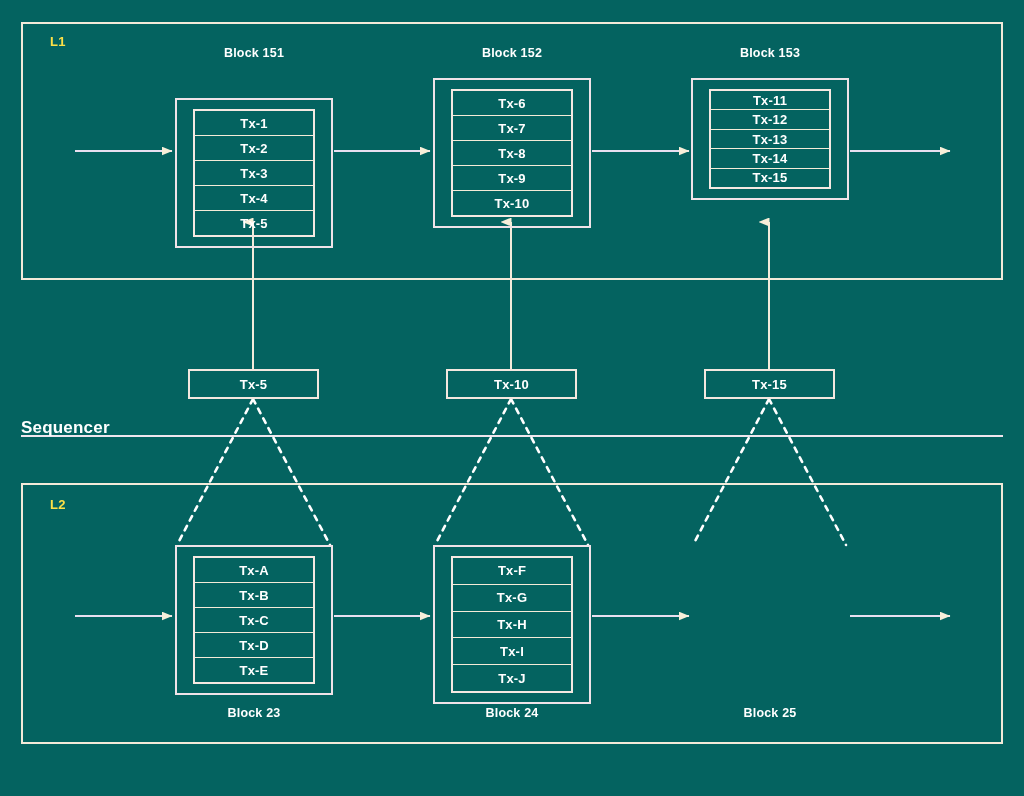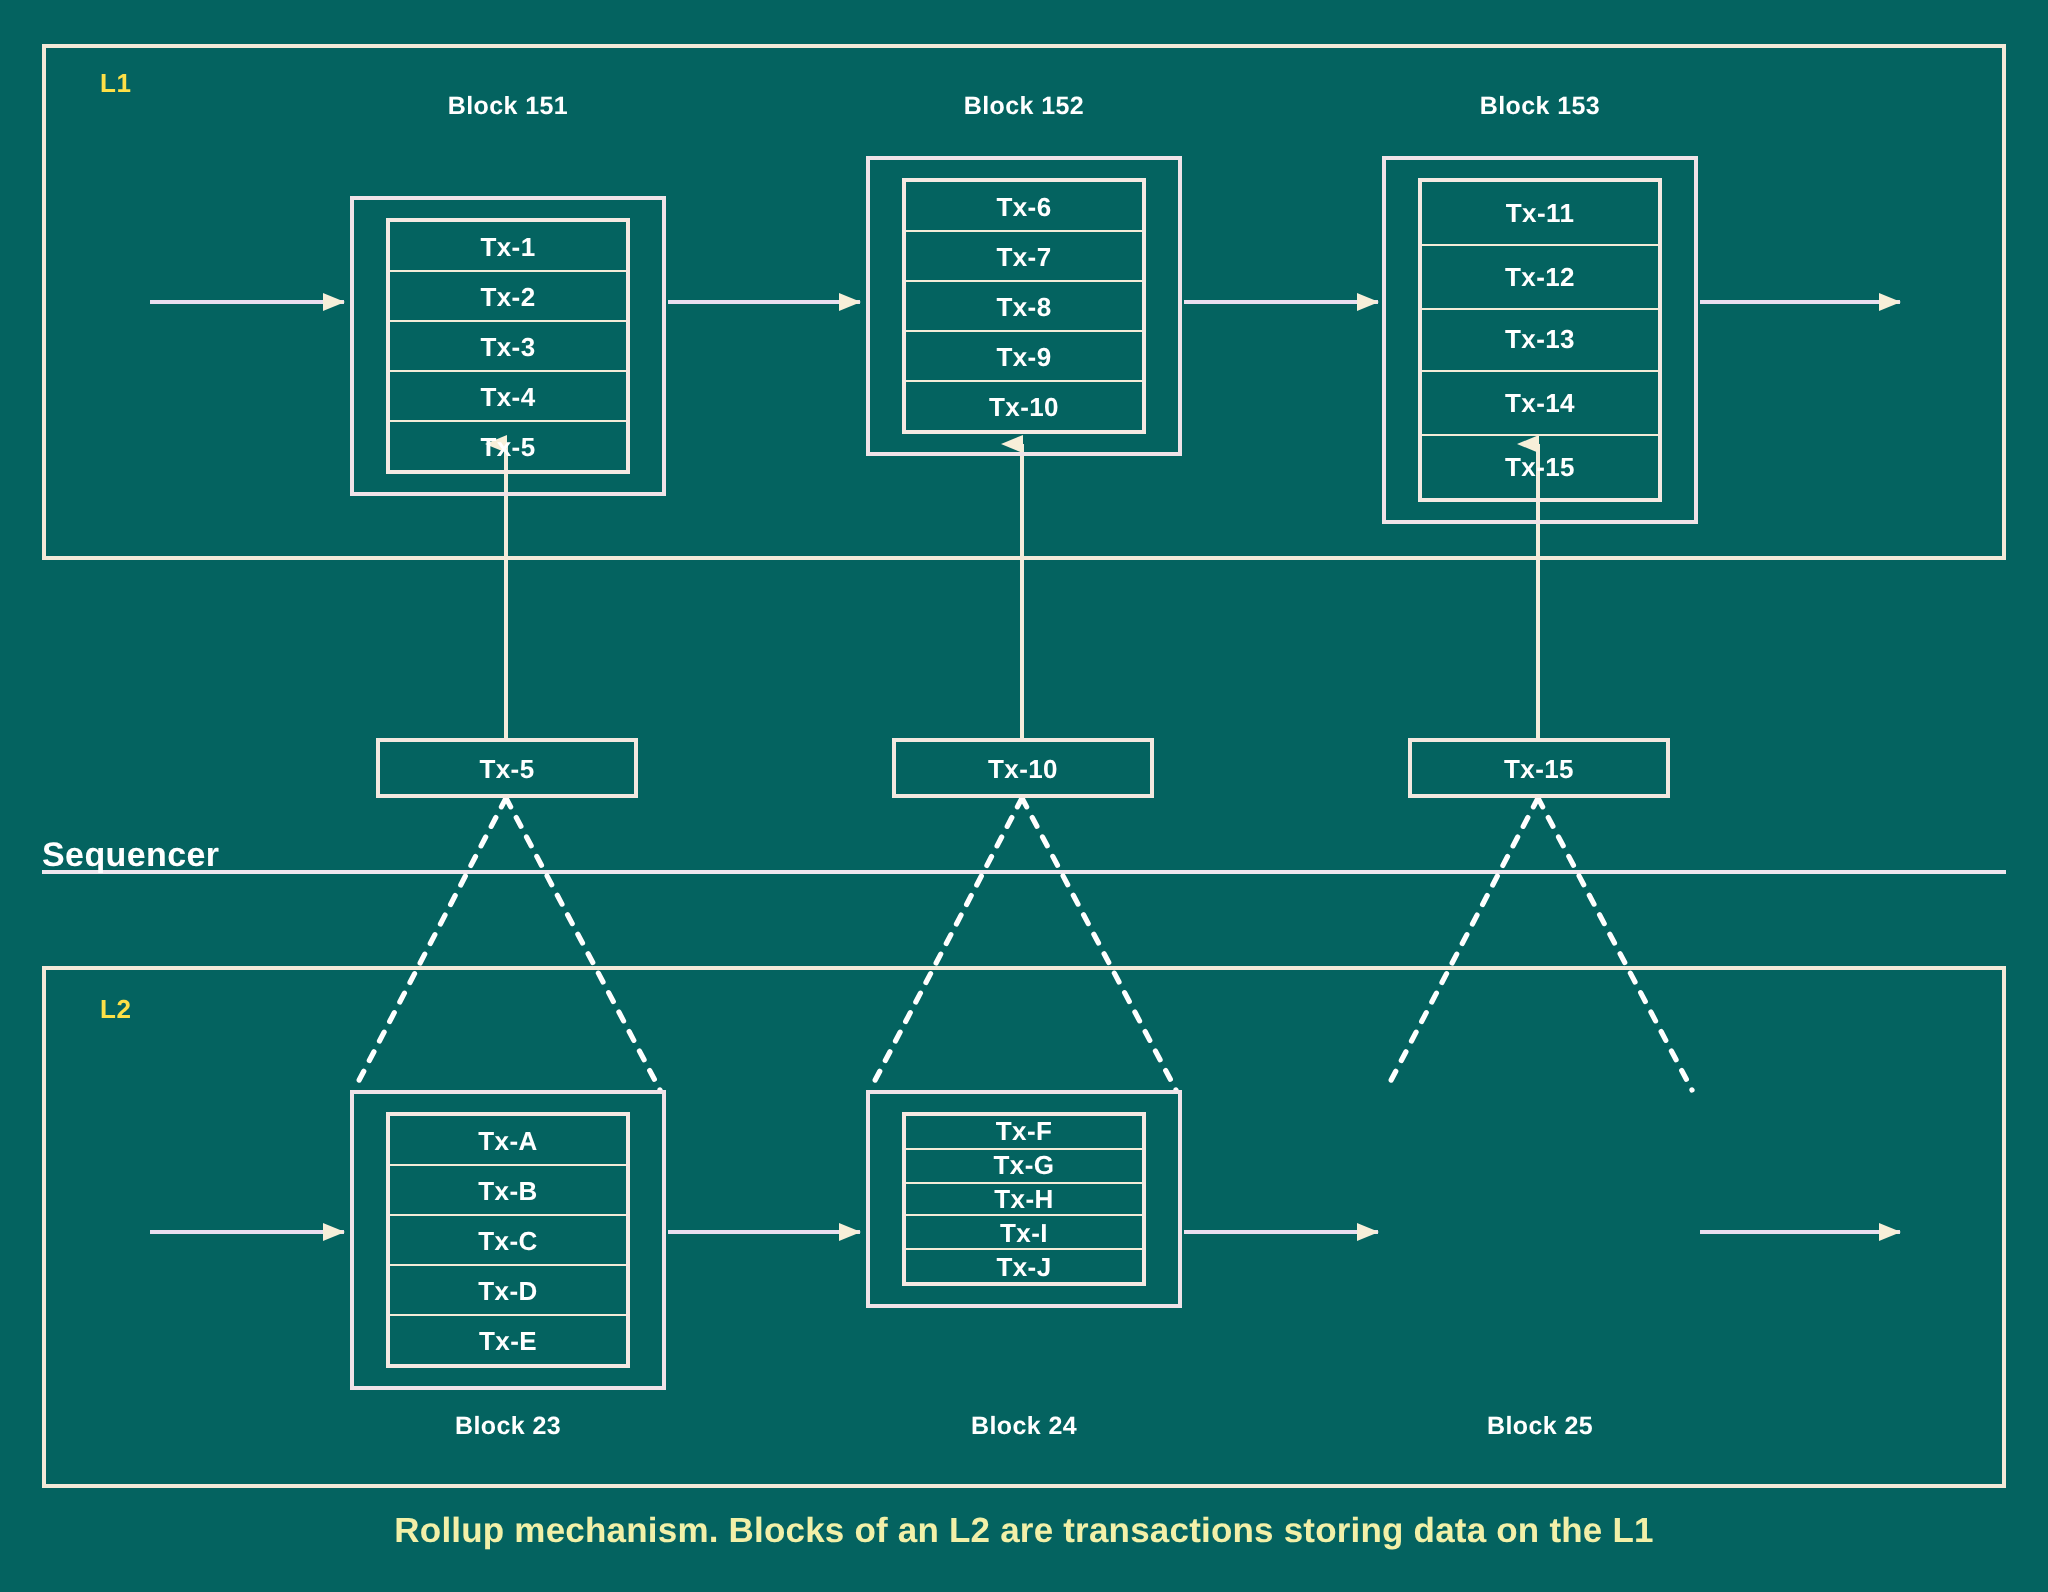--- a/index.html
+++ b/index.html
@@ -175,21 +175,21 @@
     <div class="tx-stack">
       <div class="tx-row">Tx-6</div>
       <div class="tx-row">Tx-7</div>
       <div class="tx-row">Tx-8</div>
       <div class="tx-row">Tx-9</div>
       <div class="tx-row">Tx-10</div>
     </div>
   </div>
 
   <div class="block-label" style="left:691px; top:46px; width:158px;">Block 153</div>
-  <div class="block-outer" style="left:691px; top:78px; width:158px; height:184px;">
+  <div class="block-outer" style="left:691px; top:78px; width:158px; height:122px;">
     <div class="tx-stack">
       <div class="tx-row">Tx-11</div>
       <div class="tx-row">Tx-12</div>
       <div class="tx-row">Tx-13</div>
       <div class="tx-row">Tx-14</div>
       <div class="tx-row">Tx-15</div>
     </div>
   </div>
 
   <div class="mid-tx" style="left:188px; top:369px; width:131px; height:30px;">Tx-5</div>
@@ -205,28 +205,27 @@
     <div class="tx-stack">
       <div class="tx-row">Tx-A</div>
       <div class="tx-row">Tx-B</div>
       <div class="tx-row">Tx-C</div>
       <div class="tx-row">Tx-D</div>
       <div class="tx-row">Tx-E</div>
     </div>
   </div>
   <div class="block-label" style="left:175px; top:706px; width:158px;">Block 23</div>
 
-  <div class="block-outer" style="left:433px; top:545px; width:158px; height:109px;padding-left:25px;">
+  <div class="block-outer" style="left:433px; top:545px; width:158px; height:159px;padding-left:25px;">
     <div class="tx-stack">
       <div class="tx-row">Tx-F</div>
       <div class="tx-row">Tx-G</div>
       <div class="tx-row">Tx-H</div>
       <div class="tx-row">Tx-I</div>
       <div class="tx-row">Tx-J</div>
     </div>
   </div>
   <div class="block-label" style="left:433px; top:706px; width:158px;">Block 24</div>
 
   <div class="block-label" style="left:691px; top:706px; width:158px;">Block 25</div>
 
-  <div class="caption" style="top:755px;">Rollup mechanism. Blocks of an L2 are transactions storing data on the L1</div>
 
 </div>
 
 </body></html>

